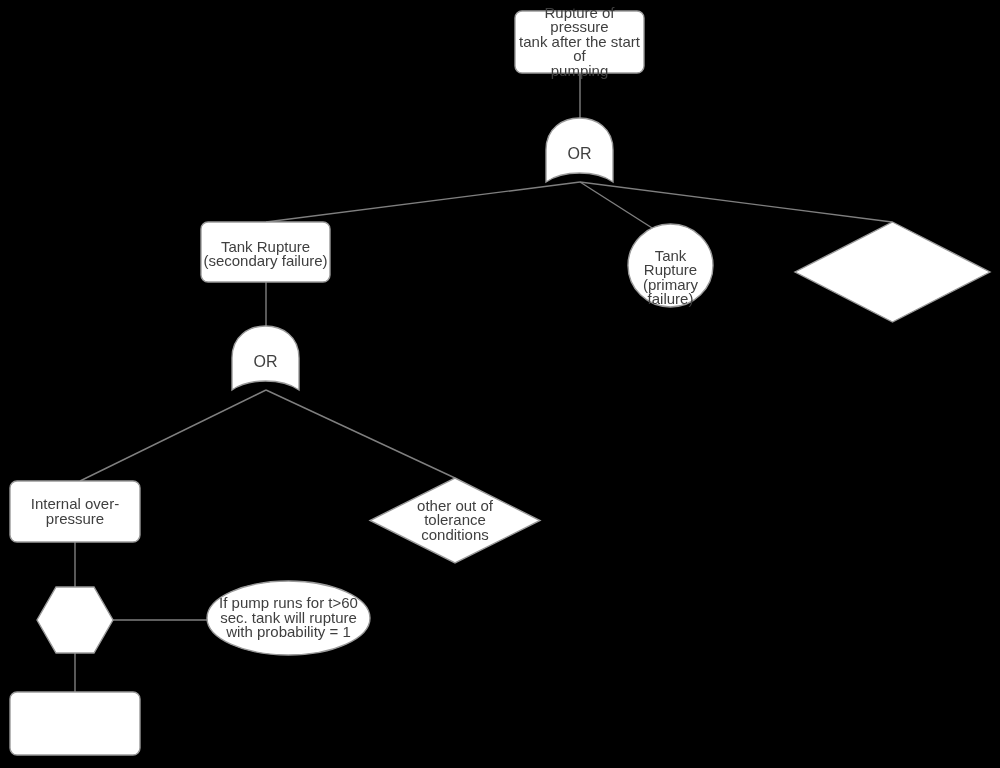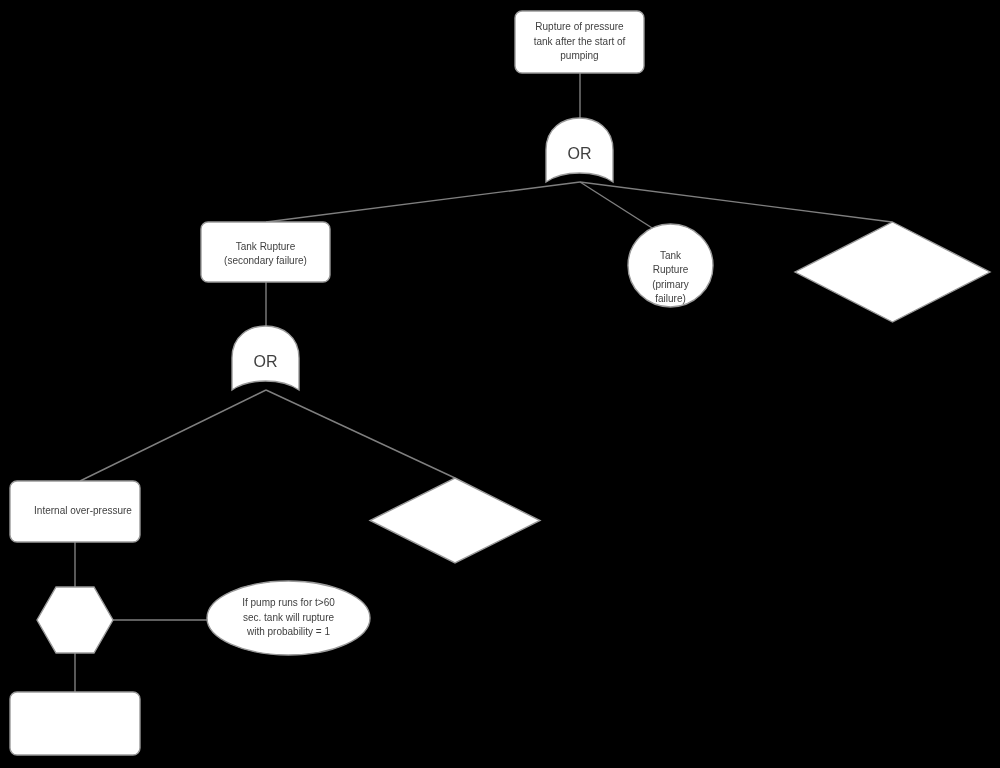--- a/index.html
+++ b/index.html
@@ -32,21 +32,21 @@
     stroke: #9a9a9a;
     stroke-width: 1.4;
   }
   .node-label {
     position: absolute;
     display: flex;
     align-items: center;
     justify-content: center;
     text-align: center;
     color: #3f3f3f;
-    font-size: 10px;
+    font-size: 15px;
     line-height: 14.5px;
     font-family: "Liberation Sans", sans-serif;
     pointer-events: none;
     white-space: pre-line;
   }
   .gate-label {
     font-size: 16px;
   }
 </style>
 </head>
@@ -105,22 +105,25 @@
 (secondary failure)</div>
 
   <div class="node-label" style="left:628px; top:236px; width:85px; height:83px;">Tank
 Rupture
 (primary
 failure)</div>
 
 
   <div class="node-label gate-label" style="left:232px; top:340px; width:67px; height:44px;">OR</div>
 
-  <div class="node-label" style="left:10px; top:481px; width:130px; height:61px;margin-left:8px;">Internal over-pressure</div>
+  <div class="node-label" style="left:10px; top:481px; width:130px; height:61px;">Internal over-pressure</div>
 
+  <div class="node-label" style="left:370px; top:478px; width:170px; height:85px;">other out of
+tolerance
+conditions</div>
 
   <div class="node-label" style="left:37px; top:587px; width:76px; height:66px;"></div>
 
   <div class="node-label" style="left:207px; top:581px; width:163px; height:74px;">If pump runs for t&gt;60
 sec. tank will rupture
 with probability = 1</div>
 
 
 </div>
 

